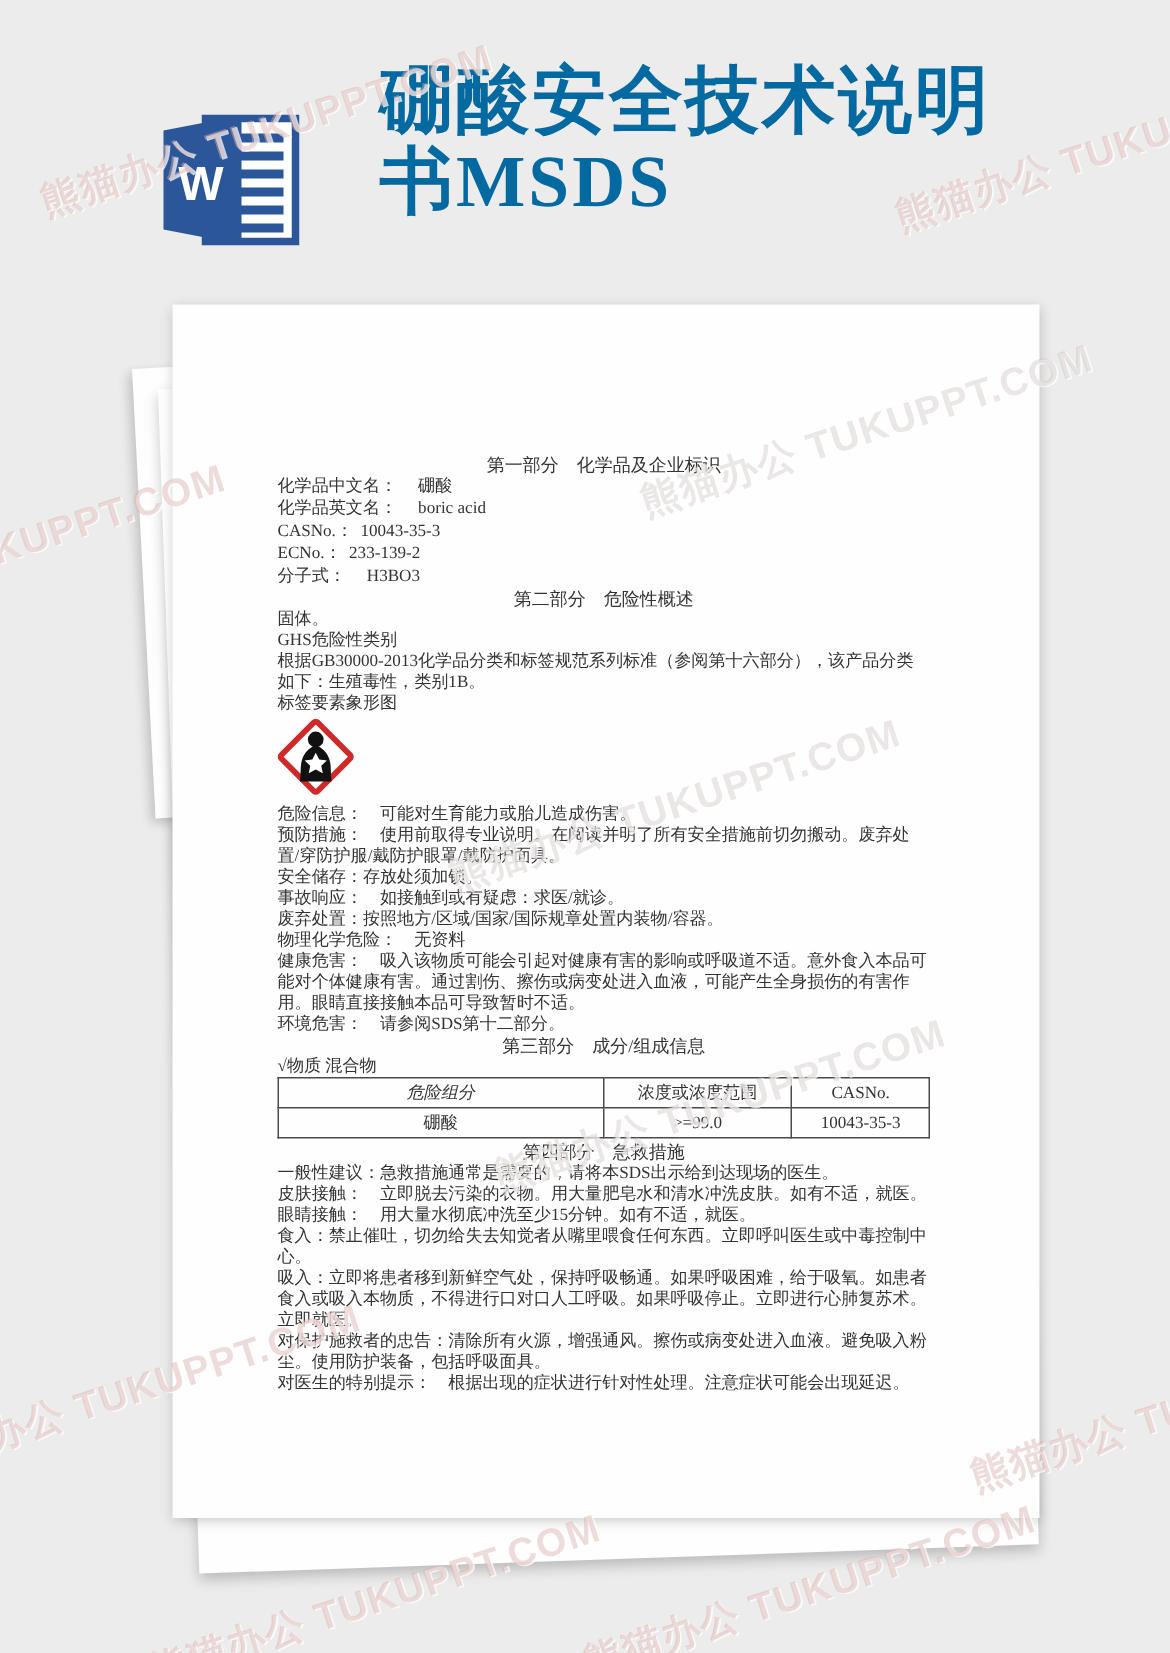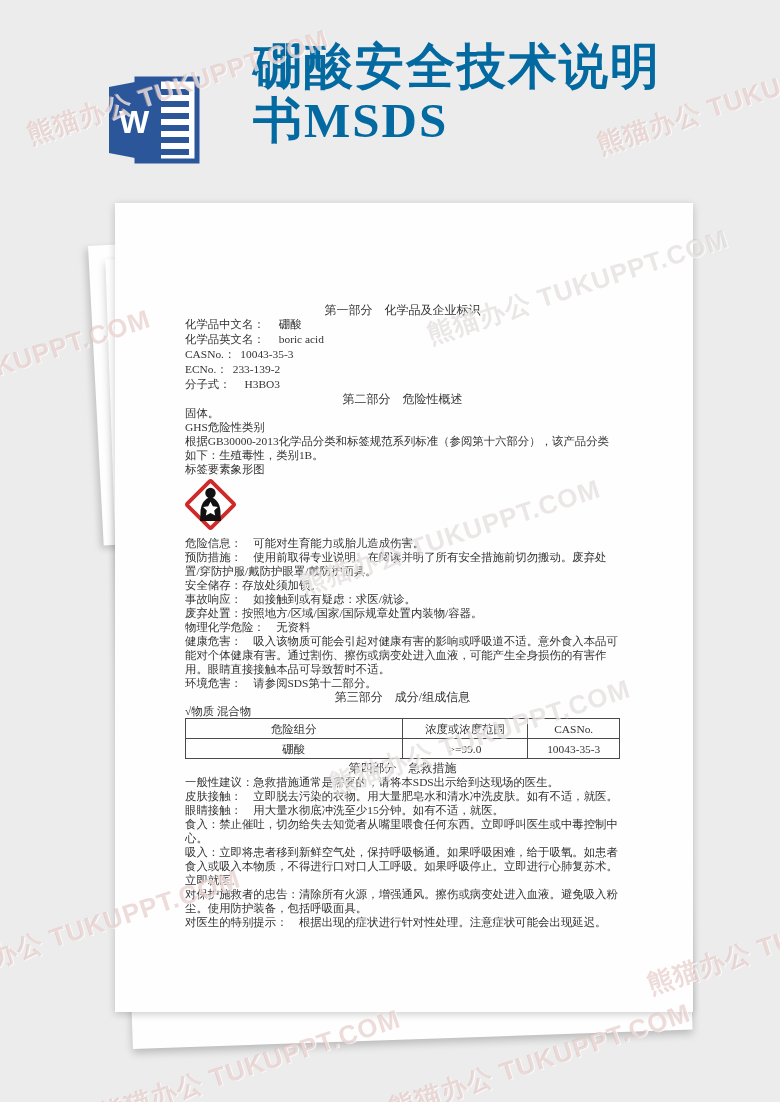--- a/index.html
+++ b/index.html
@@ -54,21 +54,21 @@
 
   .substance-line{margin:0 0 3px 0;}
   table.comp{
     width:100%;border-collapse:collapse;table-layout:fixed;
     margin:0 0 2px 0;
   }
   table.comp td{
     border:1px solid #4a4a4a;text-align:center;
     font-size:11.4px;height:19px;padding:0;color:#333;
   }
-  .col1{width:50%;} .col2{width:29%;} .col3{width:21%;}
+  .col1{width:50%;font-style:italic;} .col2{width:29%;} .col3{width:21%;}
 
   
   .wm{
     position:absolute;white-space:nowrap;pointer-events:none;
     font-family:"Liberation Sans","DejaVu Sans",sans-serif;
     font-weight:bold;font-size:26px;letter-spacing:1px;
     transform:rotate(-18deg);transform-origin:left center;
     color:rgba(185,175,172,0.30);
     text-shadow:1px 1px 0 rgba(255,255,255,0.75);
   }

